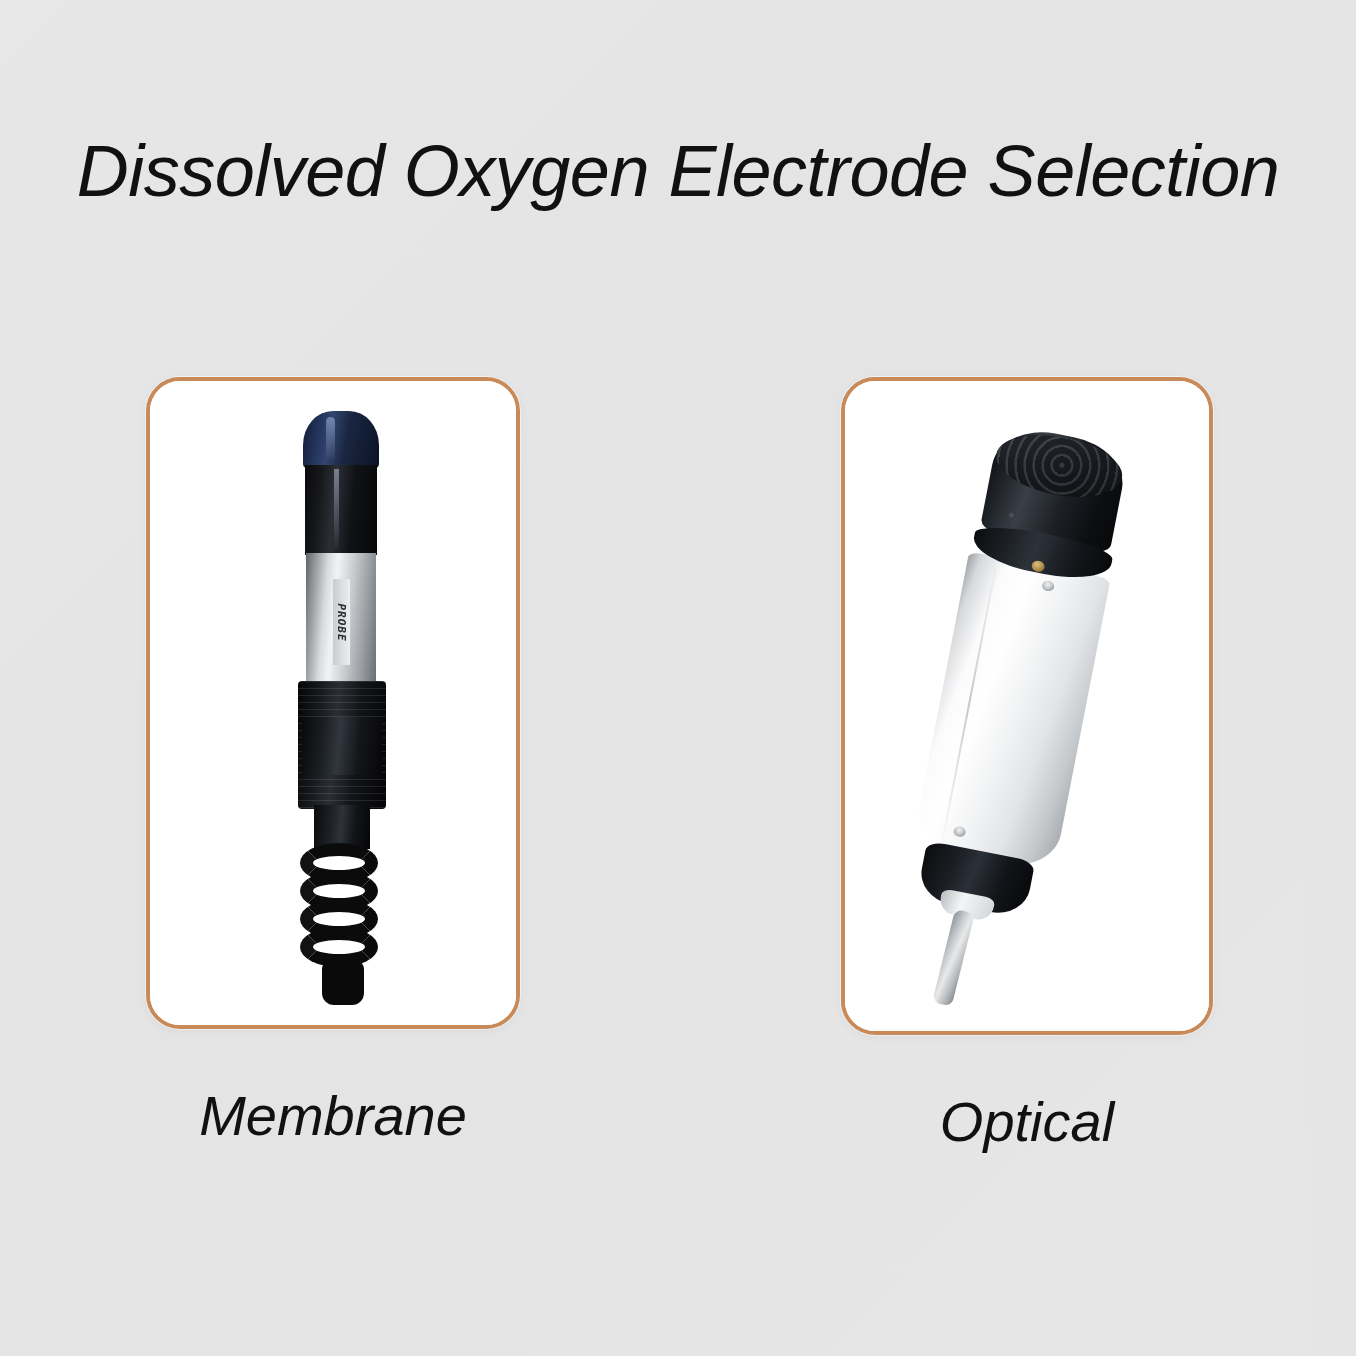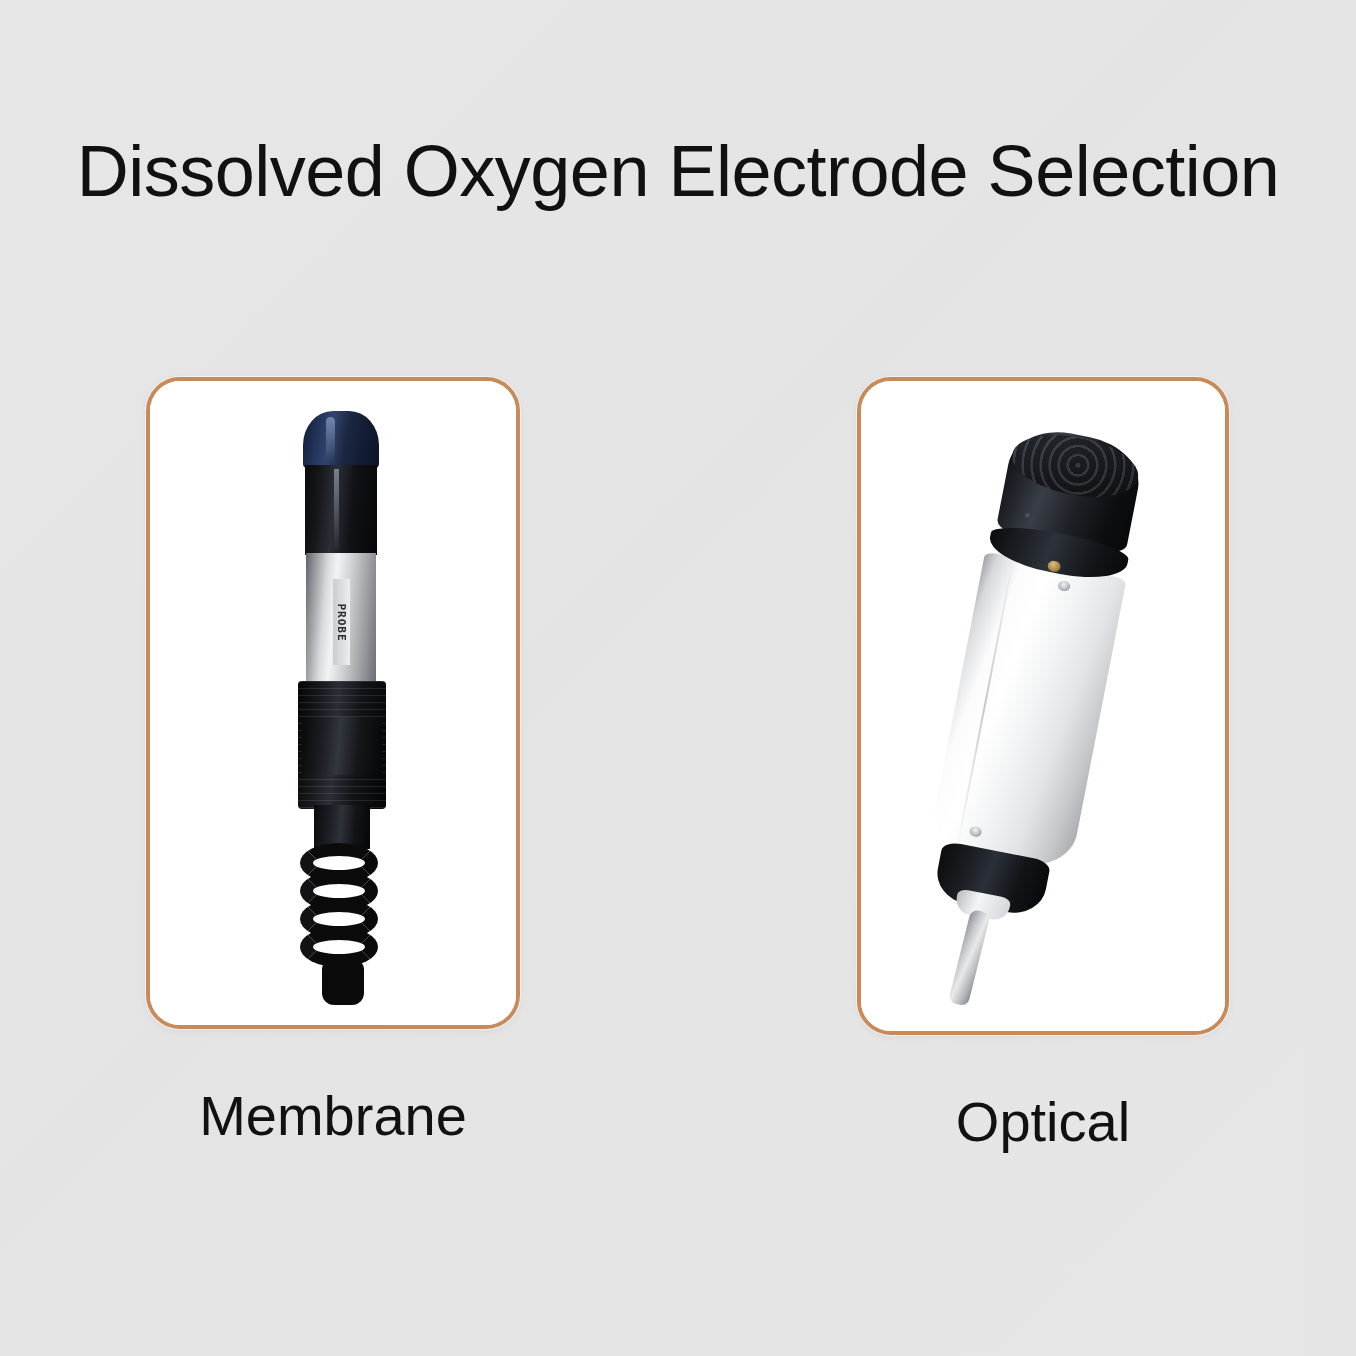--- a/index.html
+++ b/index.html
@@ -14,20 +14,21 @@
     background: #e5e5e5;
     font-family: "Liberation Sans", sans-serif;
     -webkit-font-smoothing: antialiased;
   }
 
   #page {
     position: relative;
     width: 1308px;
     height: 1356px;
     background: linear-gradient(135deg, #e7e7e7 0%, #e4e4e4 45%, #e6e6e6 100%);
+    font-style: italic;
   }
 
   
   #page-title {
     position: absolute;
     left: 0;
     top: 128px;
     width: 1356px;
     text-align: center;
     font-size: 72px;
@@ -37,21 +38,21 @@
     color: #111111;
     white-space: nowrap;
   }
 
   
   .card-wrap {
     position: absolute;
     top: 377px;
   }
   #card-wrap-membrane { left: 146px; }
-  #card-wrap-optical  { left: 841px; margin-left: 16px; }
+  #card-wrap-optical  { left: 841px; }
 
   .photo-card {
     position: relative;
     width: 374px;
     height: 652px;
     box-sizing: border-box;
     background: #ffffff;
     border: 4px solid #c88a58;
     border-radius: 34px;
     box-shadow: 0 0 0 1px rgba(255,255,255,0.55),

